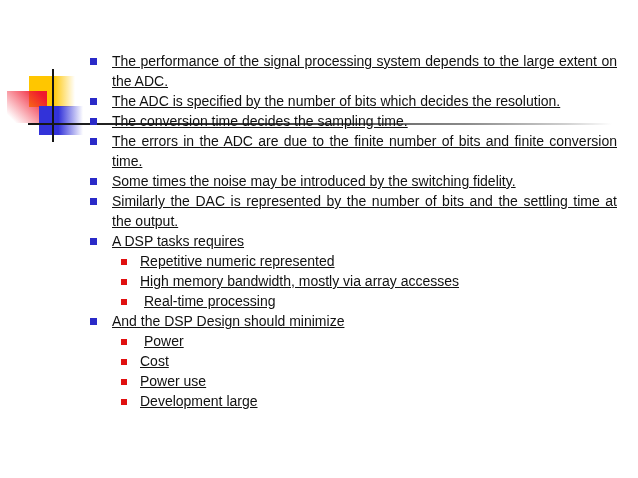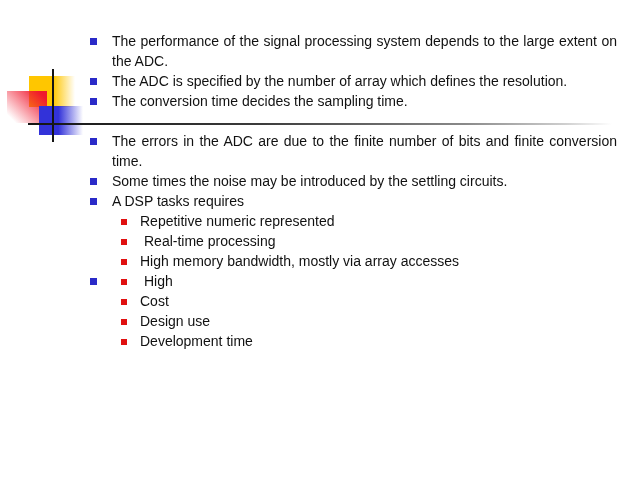--- a/index.html
+++ b/index.html
@@ -30,32 +30,32 @@
     position: absolute; left: 52px; top: 69px; width: 2px; height: 73px;
     background: #141414;
   }
   .divider {
     position: absolute; left: 28px; top: 123px; width: 584px; height: 2px;
     background: linear-gradient(to right, #141414 0%, #3c3c3c 40%, #8a8a8a 75%, #cfcfcf 92%, rgba(255,255,255,0) 100%);
   }
 
   
   .content {
-    position: absolute; left: 90px; top: 31px; width: 527px;
-    list-style: none; margin: 0; padding: 0;
+    position: absolute; left: 90px; top: 51px; width: 527px;
+    list-style: none; margin: 0; padding: 0; text-decoration: underline;
   }
   .item {
     position: relative;
     font-size: 14px;
     line-height: 20px;
   }
   .item.l1 { padding-left: 22px; text-align: justify; }
   .item.l2 { padding-left: 50px; }
   .item.l2.sp { padding-left: 54px; }
-  .item.gap-above { margin-top: 20px; }
+  .item.gap-above { }
   .b {
     position: absolute; display: block;
   }
   .l1 > .b { left: 0; top: 7px; width: 7px; height: 7px; background: #2a2ac8; }
   .l2 > .b { left: 31px; top: 8px; width: 6px; height: 6px; background: #e01010; }
 </style>
 </head>
 <body>
 
 <div class="slide">
@@ -66,64 +66,69 @@
   <div class="orn-vline"></div>
   <div class="divider"></div>
 
   <ul class="content">
     <li class="item l1">
       <span class="b"></span>
       <span>The performance of the signal processing system depends to the large extent on the ADC.</span>
     </li>
     <li class="item l1">
       <span class="b"></span>
-      <span>The ADC is specified by the number of array which defines the resolution.</span>
+      <span>The ADC is specified by the number of bits which decides the resolution.</span>
     </li>
     <li class="item l1">
       <span class="b"></span>
       <span>The conversion time decides the sampling time.</span>
     </li>
     <li class="item l1 gap-above">
       <span class="b"></span>
       <span>The errors in the ADC are due to the finite number of bits and finite conversion time.</span>
     </li>
     <li class="item l1">
       <span class="b"></span>
-      <span>Some times the noise may be introduced by the settling circuits.</span>
+      <span>Some times the noise may be introduced by the switching fidelity.</span>
+    </li>
+    <li class="item l1">
+      <span class="b"></span>
+      <span>Similarly the DAC is represented by the number of bits and the settling time at the output.</span>
     </li>
     <li class="item l1">
       <span class="b"></span>
       <span>A DSP tasks requires</span>
     </li>
     <li class="item l2">
       <span class="b"></span>
       <span>Repetitive numeric represented</span>
     </li>
+    <li class="item l2">
+      <span class="b"></span>
+      <span>High memory bandwidth, mostly via array accesses</span>
+    </li>
     <li class="item l2 sp">
       <span class="b"></span>
       <span>Real-time processing</span>
     </li>
-    <li class="item l2">
-      <span class="b"></span>
-      <span>High memory bandwidth, mostly via array accesses</span>
-    </li>
     <li class="item l1">
       <span class="b"></span>
+      <span>And the DSP Design should minimize</span>
     </li>
     <li class="item l2 sp">
       <span class="b"></span>
-      <span>High</span>
+      <span>Power</span>
     </li>
     <li class="item l2">
       <span class="b"></span>
       <span>Cost</span>
     </li>
     <li class="item l2">
       <span class="b"></span>
-      <span>Design use</span>
+      <span>Power use</span>
     </li>
     <li class="item l2">
       <span class="b"></span>
-      <span>Development time</span>
+      <span>Development large</span>
     </li>
   </ul>
 
 </div>
 
 </body></html>

